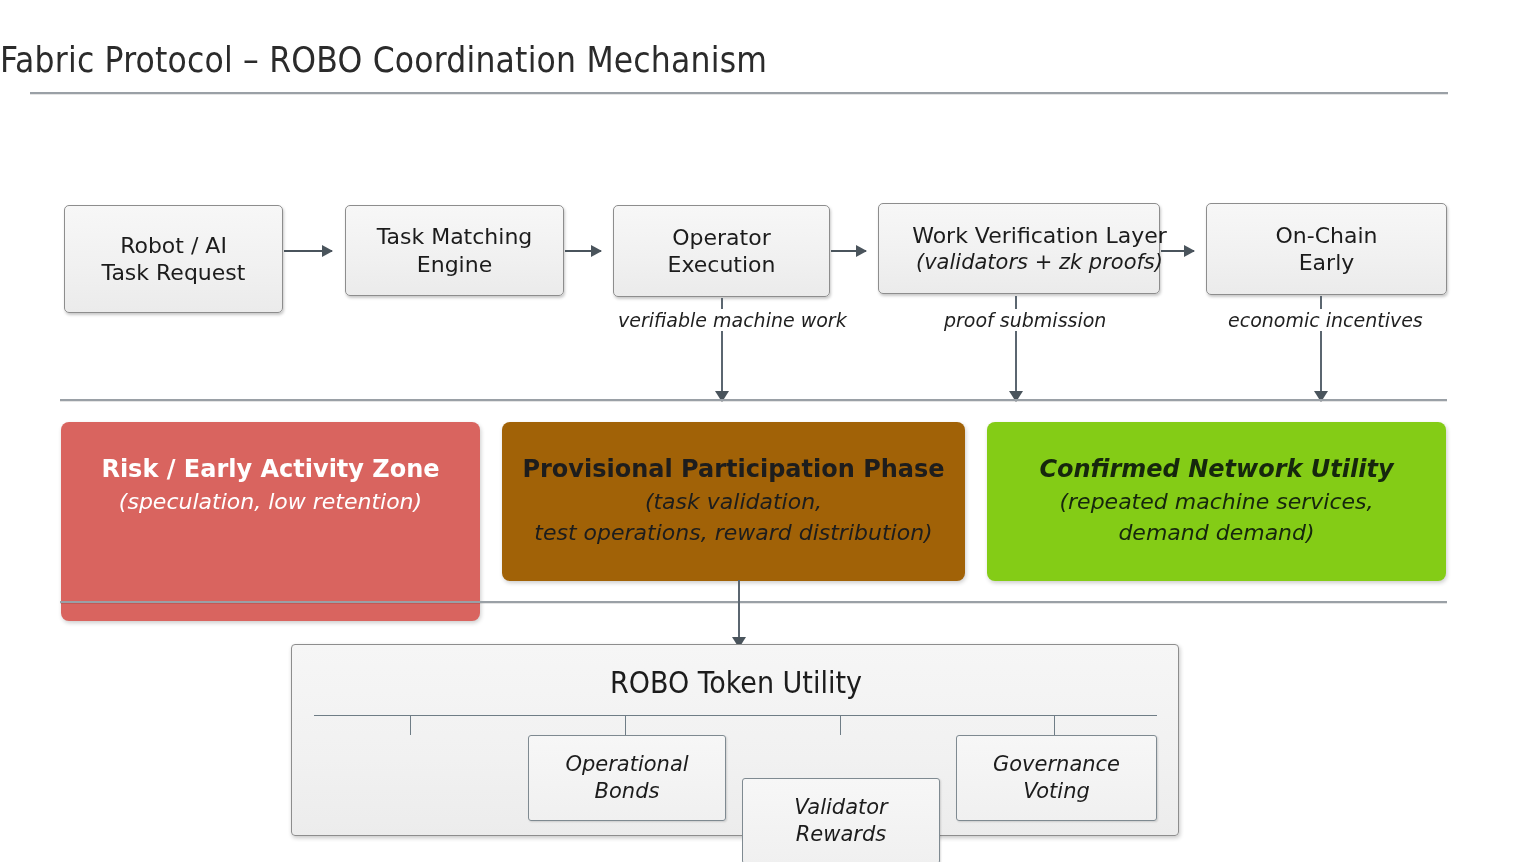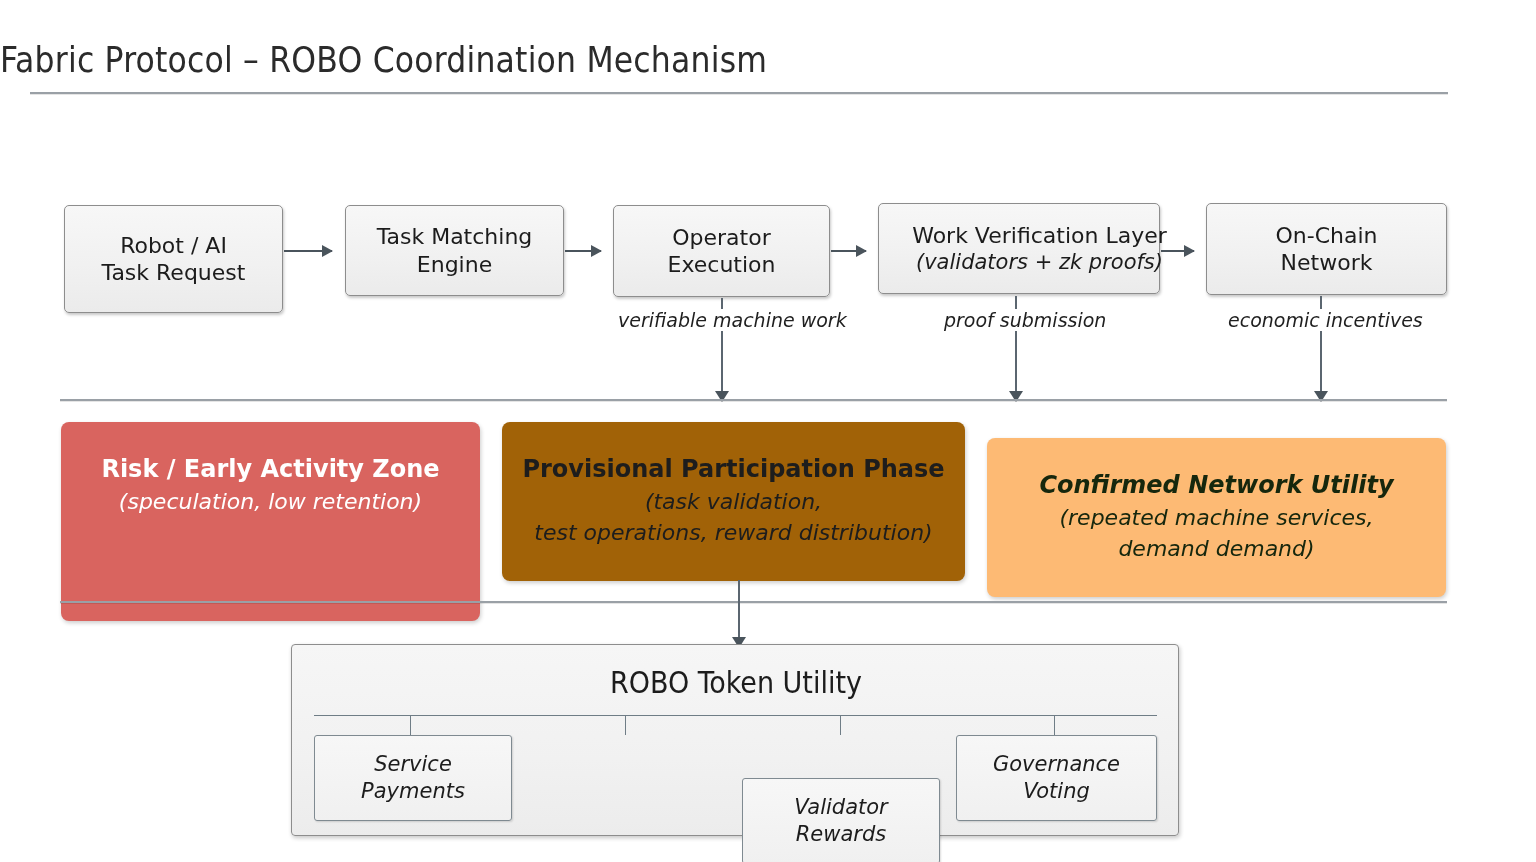--- a/index.html
+++ b/index.html
@@ -139,21 +139,21 @@
     padding-top: 30px;
     line-height: 1.42;
   }
   .zone .ztitle { font-size: 24px; font-weight: 700; white-space: nowrap; }
   .zone .zsub   { font-size: 22px; font-style: italic; white-space: nowrap; }
   #zone-risk  { left: 61px;  top: 422px; width: 419px; height: 199px;
                 background: #d9645f; color: #ffffff; }
   #zone-prov  { left: 502px; top: 422px; width: 463px; height: 159px;
                 background: #a16207; color: #1d1d1d; }
   #zone-conf  { left: 987px; top: 422px; width: 459px; height: 159px;
-                background: #fdba74; color: #16270d; margin-top: 16px; }
+                background: #84cc16; color: #16270d; }
   #zone-conf .ztitle { font-style: italic; }
 
   
   #token-panel {
     position: absolute;
     left: 291px;
     top: 644px;
     width: 888px;
     height: 192px;
     box-sizing: border-box;
@@ -245,21 +245,21 @@
 
   <div class="flowbox" id="stage-3">
     <span class="l1">Work Verification Layer</span>
     <span class="l2 italic">(validators + zk proofs)</span>
   </div>
 
   <div class="harrow" id="arrow-3"></div>
 
   <div class="flowbox" id="stage-4">
     <span class="l1">On-Chain</span>
-    <span class="l2">Network</span>
+    <span class="l2">Early</span>
   </div>
 
   <div class="varrow" id="drop-0"></div>
   <div class="varrow" id="drop-1"></div>
   <div class="varrow" id="drop-2"></div>
 
   <div class="edge-label" id="edge-label-0">verifiable machine work</div>
   <div class="edge-label" id="edge-label-1">proof submission</div>
   <div class="edge-label" id="edge-label-2">economic incentives</div>
 
@@ -288,23 +288,23 @@
 
   <div id="token-panel">
     <div id="token-title">ROBO Token Utility</div>
     <div id="token-bus"></div>
 
     <div class="stub" id="stub-0"></div>
     <div class="stub" id="stub-1"></div>
     <div class="stub" id="stub-2"></div>
     <div class="stub" id="stub-3"></div>
 
-    <div class="subbox" id="subbox-0">
-      <span>Service</span>
-      <span>Payments</span>
+    <div class="subbox" id="subbox-1">
+      <span>Operational</span>
+      <span>Bonds</span>
     </div>
     <div class="subbox" id="subbox-2">
       <span>Validator</span>
       <span>Rewards</span>
     </div>
     <div class="subbox" id="subbox-3">
       <span>Governance</span>
       <span>Voting</span>
     </div>
   </div>

